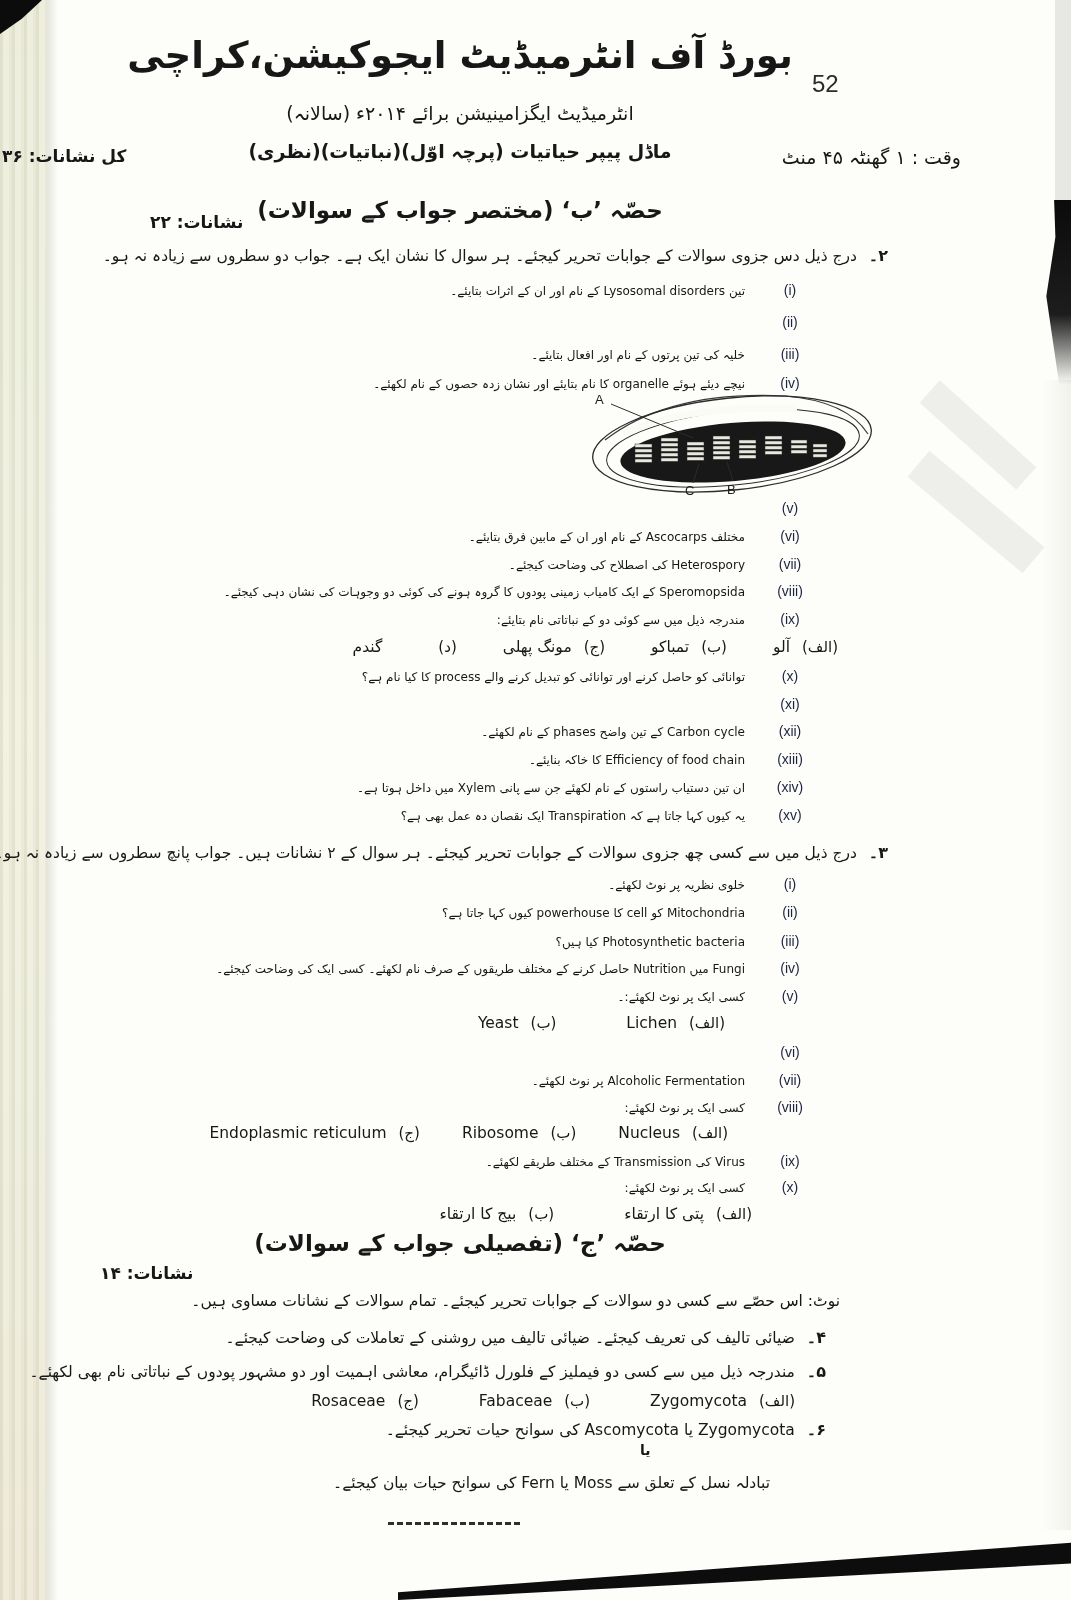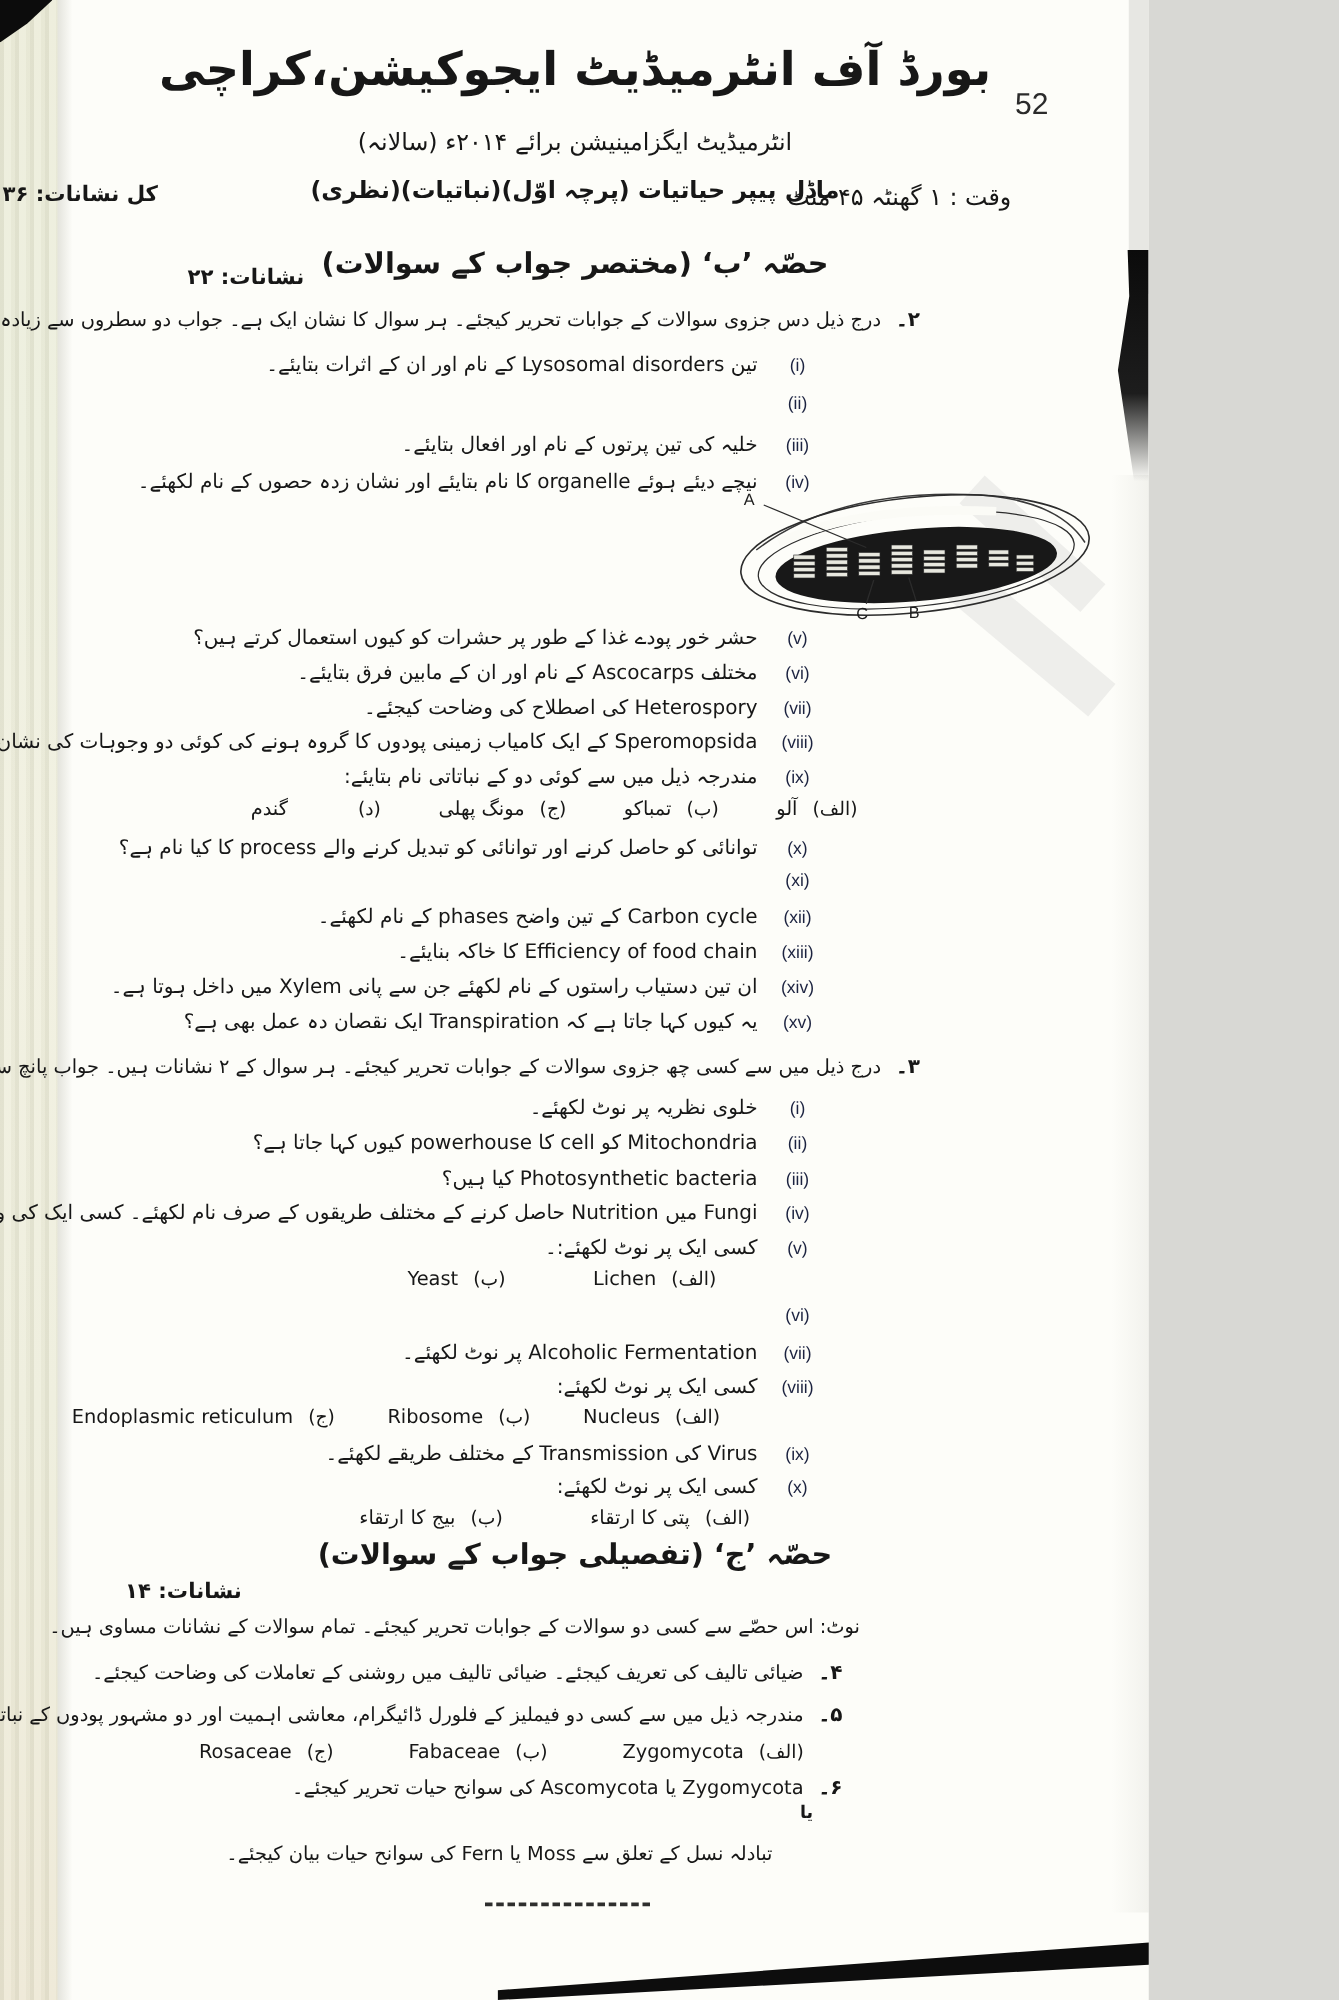--- a/index.html
+++ b/index.html
@@ -1,16 +1,16 @@
 <!DOCTYPE html>
 <html lang="ur"><head>
 <meta charset="utf-8">
 <style>
   html,body{margin:0;padding:0;background:#d8d8d4;}
-  .page{position:relative;width:919px;height:1600px;background:#fdfdf9;overflow:hidden;
+  .page{position:relative;width:1071px;height:1600px;background:#fdfdf9;overflow:hidden;
         font-family:"DejaVu Sans",sans-serif;color:#171717;}
   
   .spine{position:absolute;left:0;top:0;width:46px;height:1600px;
          background:linear-gradient(180deg,#eeeedd 0%,#eef0e0 22%,#f2f1e2 45%,#efefdf 70%,#efead9 100%);}
   .spine::before{content:"";position:absolute;inset:0;
          background:repeating-linear-gradient(90deg,rgba(140,140,105,.14) 0 3px,rgba(255,255,255,0) 3px 9px,rgba(160,160,120,.08) 9px 12px);}
   .fold{position:absolute;left:46px;top:0;width:12px;height:1600px;
         background:linear-gradient(90deg,rgba(95,95,70,.16),rgba(0,0,0,0));}
   .corner-tl{position:absolute;left:0;top:0;width:42px;height:34px;background:#0c0c0c;
         clip-path:polygon(0 0,100% 0,52% 55%,0 100%);}
@@ -38,21 +38,21 @@
   .time{right:110px;top:146px;font-size:19px;direction:rtl;}
   .totalmarks{left:2px;top:146px;font-size:17px;font-weight:bold;direction:rtl;}
   .marks{font-size:17px;font-weight:bold;direction:rtl;position:absolute;white-space:nowrap;}
   .pageno{left:812px;top:70px;font-size:24px;font-family:"Liberation Sans",sans-serif;color:#2b2b2b;}
   .qrow{position:absolute;direction:rtl;display:flex;align-items:baseline;white-space:nowrap;}
   .qnum{flex:0 0 auto;font-size:16px;font-weight:bold;margin-left:12px;}
   .qtext{font-size:15.5px;}
   .item{position:absolute;right:253px;direction:rtl;display:flex;align-items:baseline;white-space:nowrap;}
   .rn{flex:0 0 auto;direction:ltr;min-width:56px;text-align:center;font-size:14px;color:#1c2340;
       font-family:"Liberation Sans",sans-serif;}
-  .rt{font-size:16px;margin-right:4px;}
+  .rt{font-size:12px;margin-right:17px;}
   .opts{position:absolute;direction:rtl;display:flex;align-items:baseline;white-space:nowrap;}
   .opt{display:flex;align-items:baseline;direction:rtl;}
   .opt-num{font-size:15px;margin-left:12px;}
   .opt-label{font-size:15.5px;}
   .dashes{position:absolute;left:388px;top:1522px;width:132px;border-top:3px dashed #2e2e2e;}
   .diagram{position:absolute;left:575px;top:388px;}
 </style>
 </head>
 <body>
 
@@ -158,21 +158,20 @@
     <line x1="36" y1="16" x2="118" y2="50" stroke="#2c2c2c" stroke-width="1"></line>
     <line x1="118" y1="95" x2="124" y2="76" stroke="#2c2c2c" stroke-width="1"></line>
     <line x1="158" y1="93" x2="152" y2="74" stroke="#2c2c2c" stroke-width="1"></line>
     <text x="20" y="16" font-size="13" fill="#1c1c1c" font-family="Liberation Sans, sans-serif">A</text>
     <text x="152" y="106" font-size="13" fill="#1c1c1c" font-family="Liberation Sans, sans-serif">B</text>
     <text x="110" y="107" font-size="13" fill="#1c1c1c" font-family="Liberation Sans, sans-serif">C</text>
   </svg>
 
   <div class="item" style="top:500px;">
       <span class="rn">(v)</span>
-      <span class="rt">حشر خور پودے غذا کے طور پر حشرات کو کیوں استعمال کرتے ہیں؟</span>
     </div>
   <div class="item" style="top:528px;">
       <span class="rn">(vi)</span>
       <span class="rt">مختلف Ascocarps کے نام اور ان کے مابین فرق بتایئے۔</span>
     </div>
   <div class="item" style="top:556px;">
       <span class="rn">(vii)</span>
       <span class="rt">Heterospory کی اصطلاح کی وضاحت کیجئے۔</span>
     </div>
   <div class="item" style="top:583px;">

